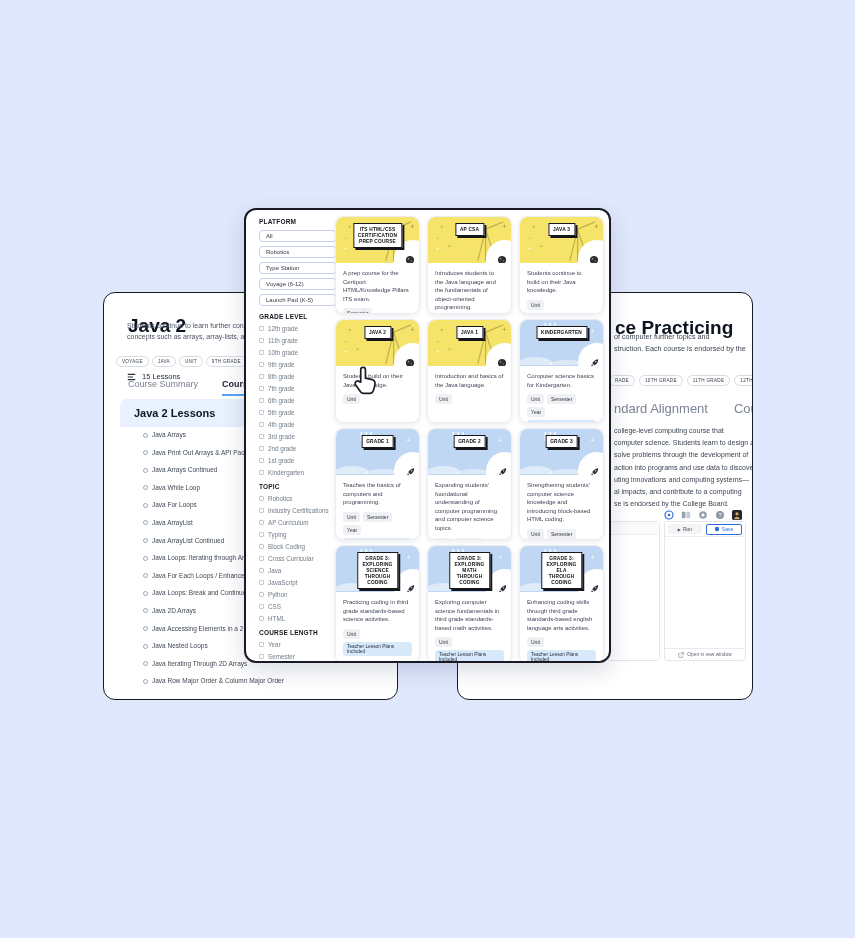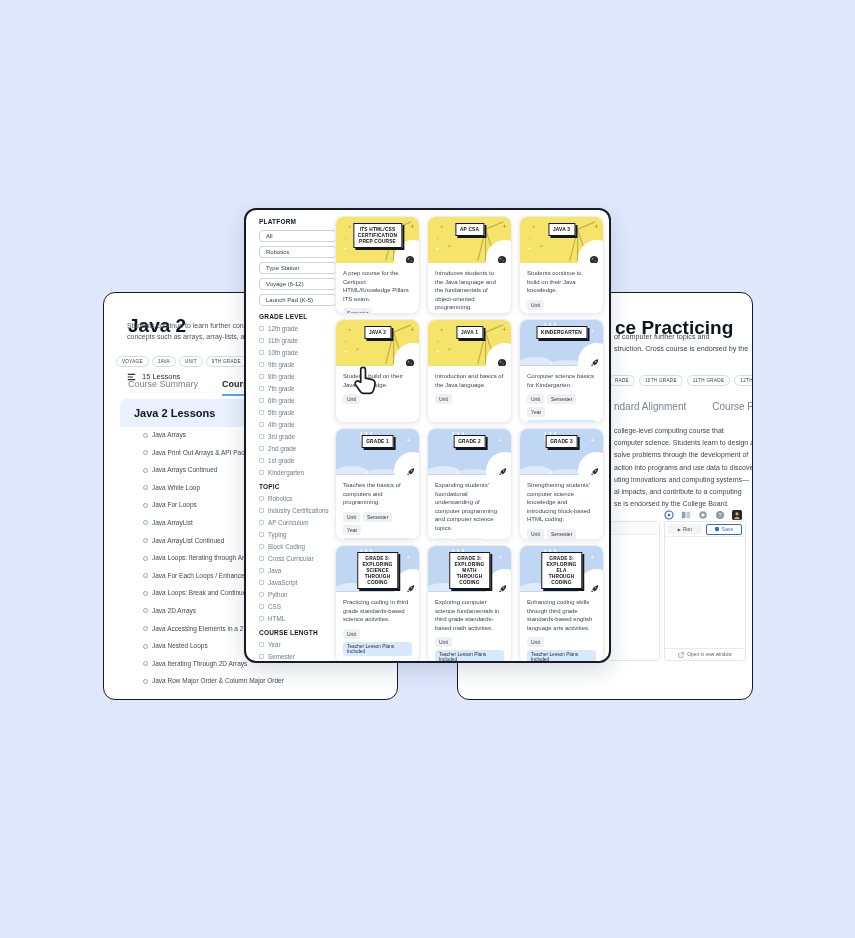--- a/index.html
+++ b/index.html
@@ -62,21 +62,21 @@
   .tag-row{display:flex;gap:3px;flex-wrap:wrap;}
   .tag{background:#eef0f3;border-radius:3px;font-size:5px;color:#2f3742;padding:2px 4px;}
   .tlp{display:inline-block;background:#d9e9fc;border-radius:3px;font-size:4.8px;color:#24303e;
        padding:2px 4px;margin-top:3px;}
   .cursor{position:absolute;left:104px;top:152px;width:30px;height:34px;z-index:6;}
 
   
   .rp-title{position:absolute;left:157px;top:8px;font-size:19px;font-weight:bold;color:#0d1421;white-space:nowrap;}
   .rp-desc{position:absolute;left:156px;top:38px;font-size:7.2px;line-height:12px;color:#3c4452;white-space:nowrap;}
   .rp-tags{position:absolute;left:151px;top:82px;display:flex;gap:4px;}
-  .rp-tabs{position:absolute;left:156px;top:108px;display:flex;gap:26px;font-size:10px;color:#39424f;white-space:nowrap;}
+  .rp-tabs{position:absolute;left:156px;top:108px;display:flex;gap:26px;font-size:13px;color:#39424f;white-space:nowrap;}
   .rp-body{position:absolute;left:156px;top:132px;font-size:7px;line-height:12.2px;color:#3c4452;white-space:nowrap;}
   .rp-icons{position:absolute;right:10px;top:213px;display:flex;gap:7px;align-items:center;}
   .rp-icons span{width:10px;height:10px;display:inline-block;}
   .rp-icons svg{width:100%;height:100%;}
   .ide{position:absolute;left:150px;right:6px;top:228px;height:140px;display:flex;gap:4px;}
   .ide-pane{background:#fff;border:1px solid #e3e6ea;border-radius:3px;display:flex;flex-direction:column;}
   .ide-left{flex:0 0 52px;}
   .ide-right{flex:1;}
   .pane-bar{height:13px;border-bottom:1px solid #eceef1;background:#fbfbfc;display:flex;
             align-items:center;justify-content:flex-end;padding:0 4px;}
@@ -143,21 +143,21 @@
         <li class="lesson">Java Nested Loops</li>
         <li class="lesson">Java Iterating Through 2D Arrays</li>
         <li class="lesson">Java Row Major Order &amp; Column Major Order</li>
       </ul>
   </section>
 
   <section class="panel right">
     <h2 class="rp-title">ce Practicing</h2>
     <div class="rp-desc" id="rp-desc">
         <div class="dline">of computer further topics and</div>
-        <div class="dline">struction. Cross course is endorsed by the</div>
+        <div class="dline">struction. Each course is endorsed by the</div>
       </div>
     <div class="rp-tags" id="rp-tags">
         <span class="pill">RADE</span>
         <span class="pill">10TH GRADE</span>
         <span class="pill">11TH GRADE</span>
         <span class="pill">12TH GRADE</span>
       </div>
     <div class="rp-tabs" id="rp-tabs">
         <span class="tab">ndard Alignment</span>
         <span class="tab">Course Project</span>

